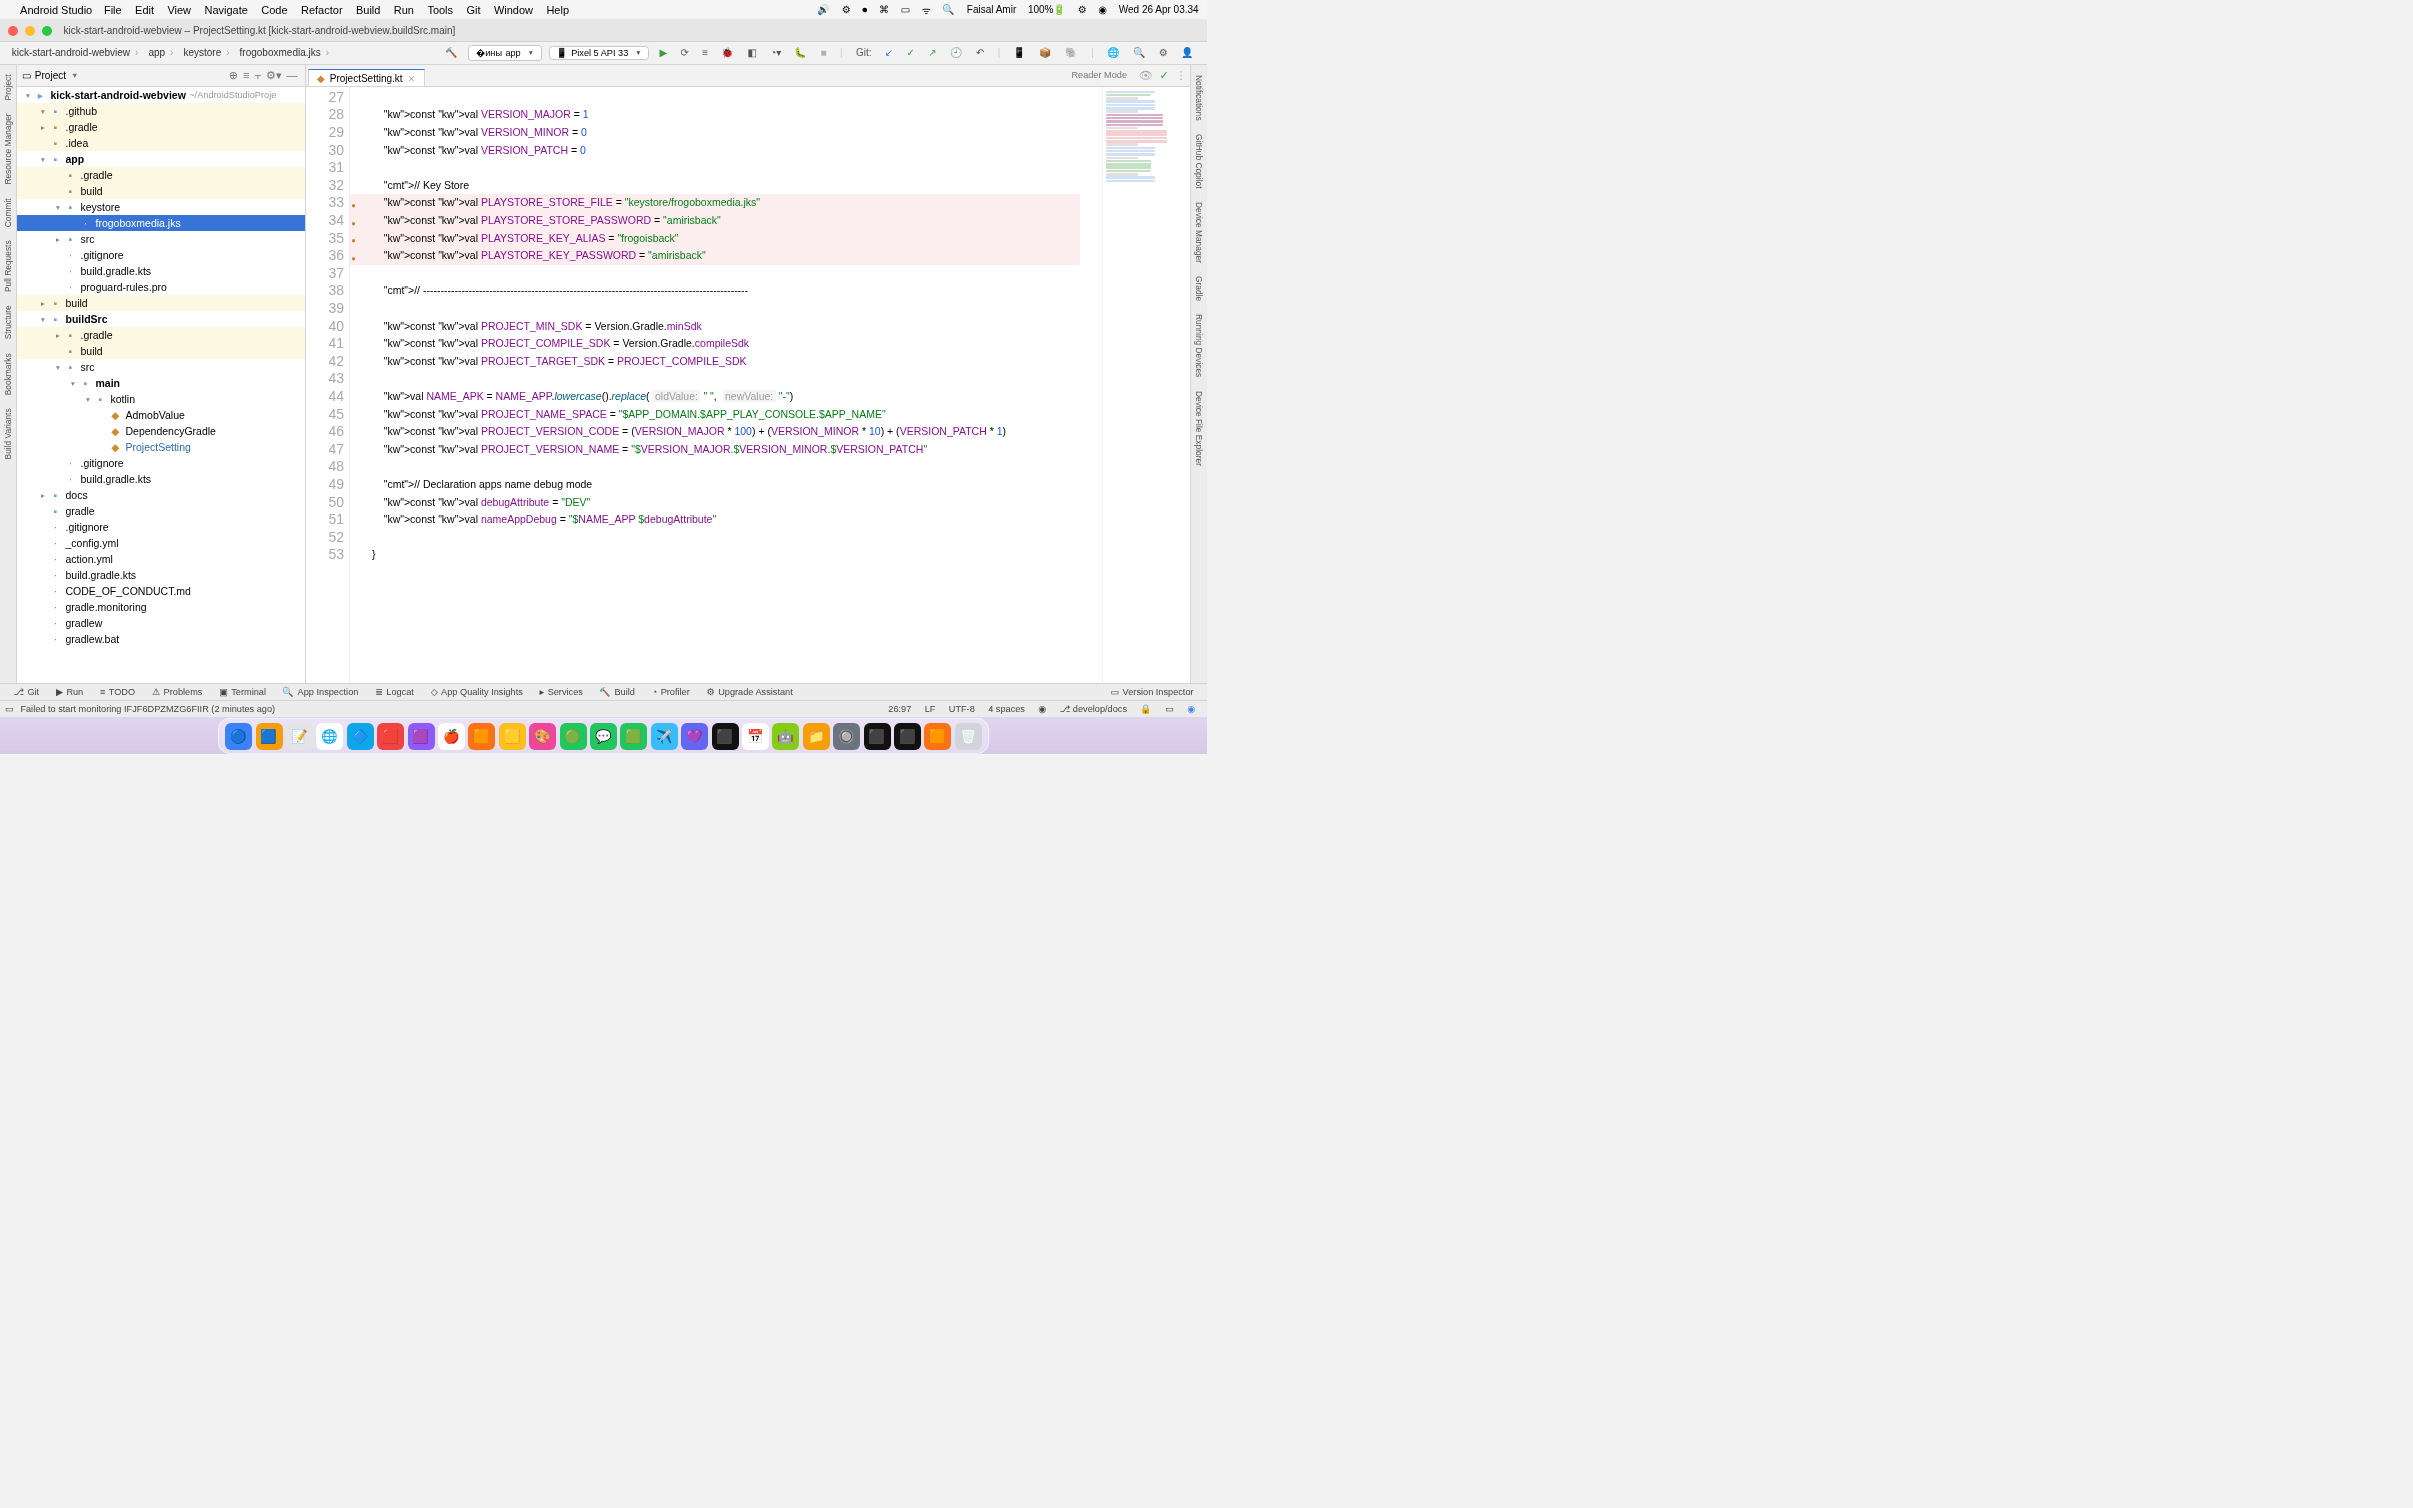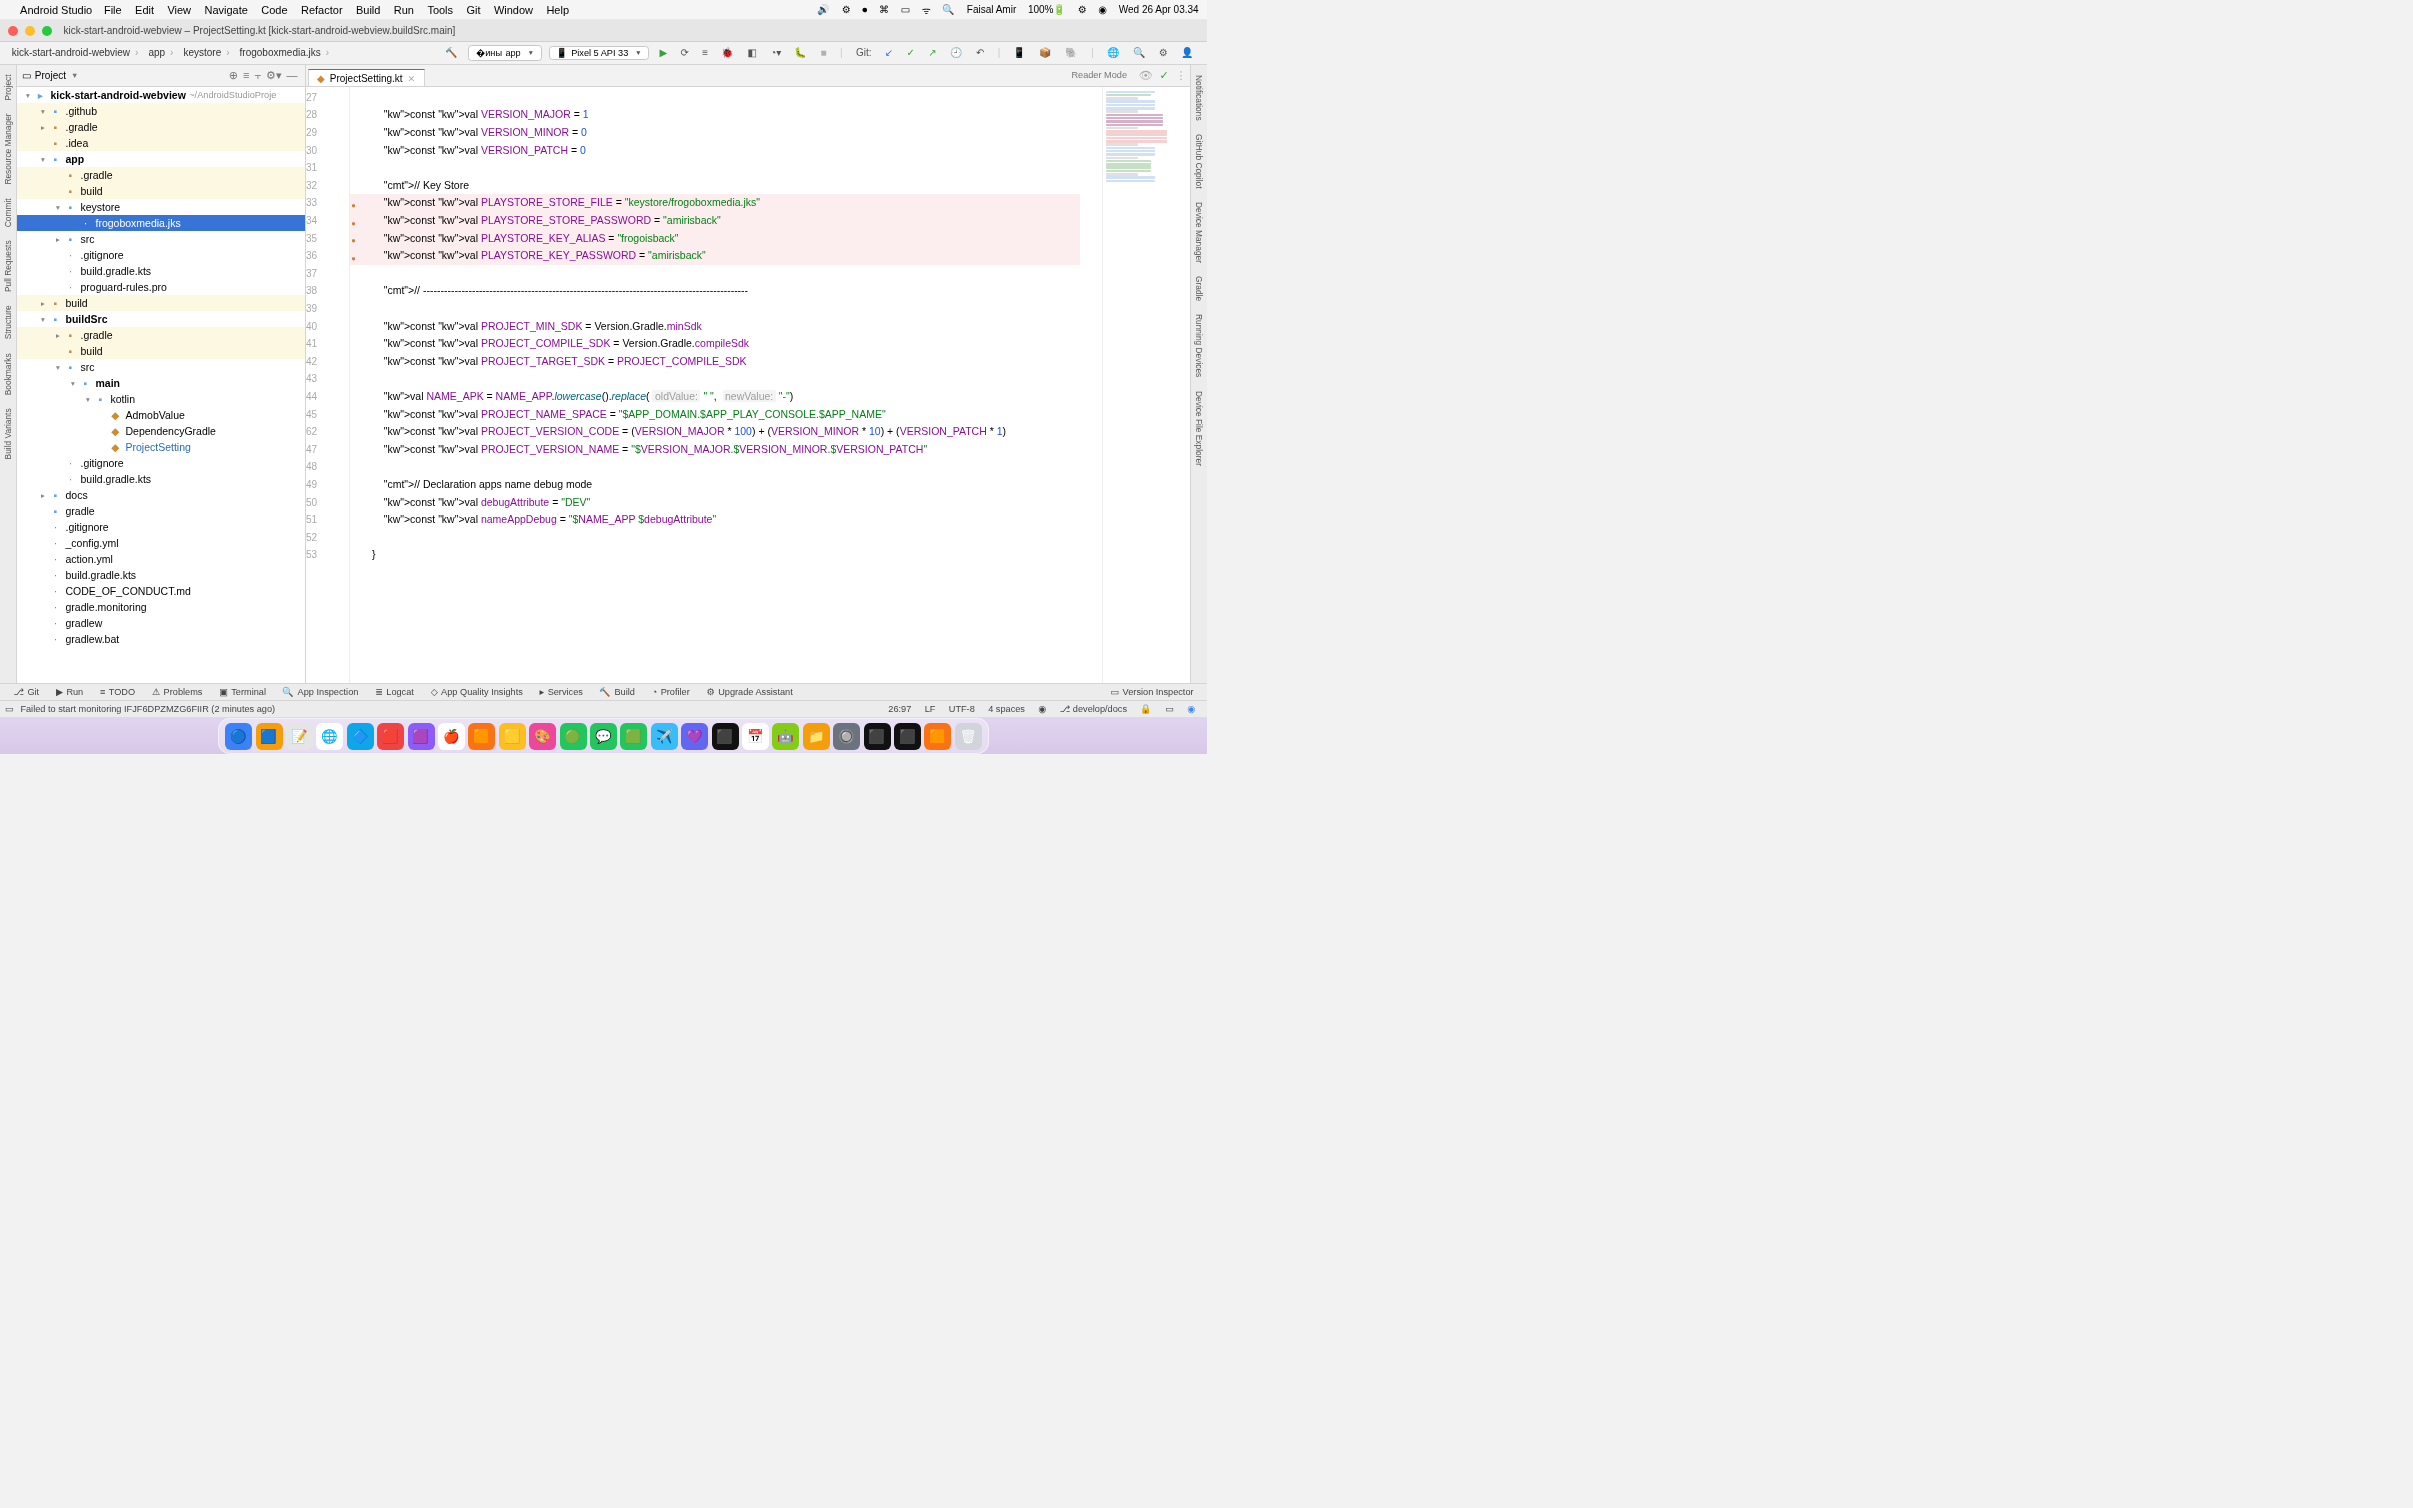--- a/index.html
+++ b/index.html
@@ -59,21 +59,21 @@
 
 .editor-area { flex: 1; display: flex; flex-direction: column; background: #fff; }
 .tabs-row { height: 22.6px; background: #f2f2f2; border-bottom: 0.8px solid #d4d4d4; display: flex; align-items: flex-end; }
 .etab { background: #fff; border: 0.8px solid #d4d4d4; border-bottom: none; padding: 2.5px 8.4px; font-size: 10px; display: flex; align-items: center; gap: 5px; border-top: 1.7px solid #3874d6; margin-left: 1.7px; }
 .etab .close { color: #aaa; font-size: 9.2px; }
 .tabs-row .spacer { flex: 1; }
 .reader-mode { font-size: 9.2px; color: #777; padding: 3.4px 8.4px; align-self: center; }
 .reader-ico { margin: 0 3.4px; color: #aaa; align-self: center; }
 
 .editor-body { flex: 1; display: flex; overflow: hidden; position: relative; }
-.gutter { width: 44px; background: #fff; border-right: 0.8px solid #eee; text-align: left; padding-right: 5px; color: #aaa; font-family: Menlo, Consolas, monospace; font-size: 10px; line-height: 17.6px; padding-top: 1.7px; }
+.gutter { width: 44px; background: #fff; border-right: 0.8px solid #eee; text-align: right; padding-right: 5px; color: #aaa; font-family: Menlo, Consolas, monospace; font-size: 14px; line-height: 17.6px; padding-top: 1.7px; }
 .gutter .ln { height: 17.6px; position: relative; }
 .gutter .warn::after { content: "●"; color: #d07c3a; font-size: 7.5px; position: absolute; right: -11.7px; top: 2.5px; }
 .code { flex: 1; font-family: Menlo, Consolas, monospace; font-size: 10.5px; line-height: 17.6px; padding-top: 1.7px; padding-left: 22px; white-space: pre; overflow: hidden; }
 .code .line { height: 17.6px; }
 .code .hl { background: #fceeee; display: block; width: 100%; margin-left: -22px; padding-left: 22px; } .prop { color: #871094; } .str { color: #067d17; } .num { color: #1750eb; } .fn { color: #00627a; font-style: italic; } .param { color: #9e9e9e; font-style: normal; background: #f4f4f4; padding: 0 2.5px; border-radius: 1.7px; }
 
 .minimap { width: 88px; background: #fff; border-left: 0.8px solid #eee; padding: 3.4px; }
 .mm-line { height: 2.5px; margin-bottom: 0.8px; border-radius: 0.8px; }
 .mm1 { background: #d0e0f5; width: 60%; } .mm2 { background: #d6b0c8; width: 70%; } .mm3 { background: #c6e0c6; width: 55%; }
 .mm4 { background: #e0e0e0; width: 40%; } .mm5 { background: #f5d0d0; width: 75%; }
@@ -400,21 +400,21 @@
           <div class="ln warn">36</div>
           <div class="ln">37</div>
           <div class="ln">38</div>
           <div class="ln">39</div>
           <div class="ln">40</div>
           <div class="ln">41</div>
           <div class="ln">42</div>
           <div class="ln">43</div>
           <div class="ln">44</div>
           <div class="ln">45</div>
-          <div class="ln">62</div>
+          <div class="ln">46</div>
           <div class="ln">47</div>
           <div class="ln">48</div>
           <div class="ln">49</div>
           <div class="ln">50</div>
           <div class="ln">51</div>
           <div class="ln">52</div>
           <div class="ln">53</div>
         </div>
       <div class="code" id="code"><div class="line">&nbsp;</div><div class="line">    <span class="&lt;span">"kw"</span>&gt;const <span class="&lt;span">"kw"</span>&gt;val <span class="prop">VERSION_MAJOR</span> = <span class="num">1</span></div><div class="line">    <span class="&lt;span">"kw"</span>&gt;const <span class="&lt;span">"kw"</span>&gt;val <span class="prop">VERSION_MINOR</span> = <span class="num">0</span></div><div class="line">    <span class="&lt;span">"kw"</span>&gt;const <span class="&lt;span">"kw"</span>&gt;val <span class="prop">VERSION_PATCH</span> = <span class="num">0</span></div><div class="line">&nbsp;</div><div class="line">    <span class="&lt;span">"cmt"</span>&gt;// Key Store</div><div class="line hl">    <span class="&lt;span">"kw"</span>&gt;const <span class="&lt;span">"kw"</span>&gt;val <span class="prop">PLAYSTORE_STORE_FILE</span> = <span class="str">"keystore/frogoboxmedia.jks"</span></div><div class="line hl">    <span class="&lt;span">"kw"</span>&gt;const <span class="&lt;span">"kw"</span>&gt;val <span class="prop">PLAYSTORE_STORE_PASSWORD</span> = <span class="str">"amirisback"</span></div><div class="line hl">    <span class="&lt;span">"kw"</span>&gt;const <span class="&lt;span">"kw"</span>&gt;val <span class="prop">PLAYSTORE_KEY_ALIAS</span> = <span class="str">"frogoisback"</span></div><div class="line hl">    <span class="&lt;span">"kw"</span>&gt;const <span class="&lt;span">"kw"</span>&gt;val <span class="prop">PLAYSTORE_KEY_PASSWORD</span> = <span class="str">"amirisback"</span></div><div class="line">&nbsp;</div><div class="line">    <span class="&lt;span">"cmt"</span>&gt;// ---------------------------------------------------------------------------------------------</div><div class="line">&nbsp;</div><div class="line">    <span class="&lt;span">"kw"</span>&gt;const <span class="&lt;span">"kw"</span>&gt;val <span class="prop">PROJECT_MIN_SDK</span> = Version.Gradle.<span class="prop">minSdk</span></div><div class="line">    <span class="&lt;span">"kw"</span>&gt;const <span class="&lt;span">"kw"</span>&gt;val <span class="prop">PROJECT_COMPILE_SDK</span> = Version.Gradle.<span class="prop">compileSdk</span></div><div class="line">    <span class="&lt;span">"kw"</span>&gt;const <span class="&lt;span">"kw"</span>&gt;val <span class="prop">PROJECT_TARGET_SDK</span> = <span class="prop">PROJECT_COMPILE_SDK</span></div><div class="line">&nbsp;</div><div class="line">    <span class="&lt;span">"kw"</span>&gt;val <span class="prop">NAME_APK</span> = <span class="prop">NAME_APP</span>.<span class="fn">lowercase</span>().<span class="fn">replace</span>( <span class="param">oldValue:</span> <span class="str">" "</span>,  <span class="param">newValue:</span> <span class="str">"-"</span>)</div><div class="line">    <span class="&lt;span">"kw"</span>&gt;const <span class="&lt;span">"kw"</span>&gt;val <span class="prop">PROJECT_NAME_SPACE</span> = <span class="str">"$APP_DOMAIN.$APP_PLAY_CONSOLE.$APP_NAME"</span></div><div class="line">    <span class="&lt;span">"kw"</span>&gt;const <span class="&lt;span">"kw"</span>&gt;val <span class="prop">PROJECT_VERSION_CODE</span> = (<span class="prop">VERSION_MAJOR</span> * <span class="num">100</span>) + (<span class="prop">VERSION_MINOR</span> * <span class="num">10</span>) + (<span class="prop">VERSION_PATCH</span> * <span class="num">1</span>)</div><div class="line">    <span class="&lt;span">"kw"</span>&gt;const <span class="&lt;span">"kw"</span>&gt;val <span class="prop">PROJECT_VERSION_NAME</span> = <span class="str">"$<span class="prop">VERSION_MAJOR</span>.$<span class="prop">VERSION_MINOR</span>.$<span class="prop">VERSION_PATCH</span>"</span></div><div class="line">&nbsp;</div><div class="line">    <span class="&lt;span">"cmt"</span>&gt;// Declaration apps name debug mode</div><div class="line">    <span class="&lt;span">"kw"</span>&gt;const <span class="&lt;span">"kw"</span>&gt;val <span class="prop">debugAttribute</span> = <span class="str">"DEV"</span></div><div class="line">    <span class="&lt;span">"kw"</span>&gt;const <span class="&lt;span">"kw"</span>&gt;val <span class="prop">nameAppDebug</span> = <span class="str">"$<span class="prop">NAME_APP</span> $<span class="prop">debugAttribute</span>"</span></div><div class="line">&nbsp;</div><div class="line">}</div></div>
       <div class="minimap">

